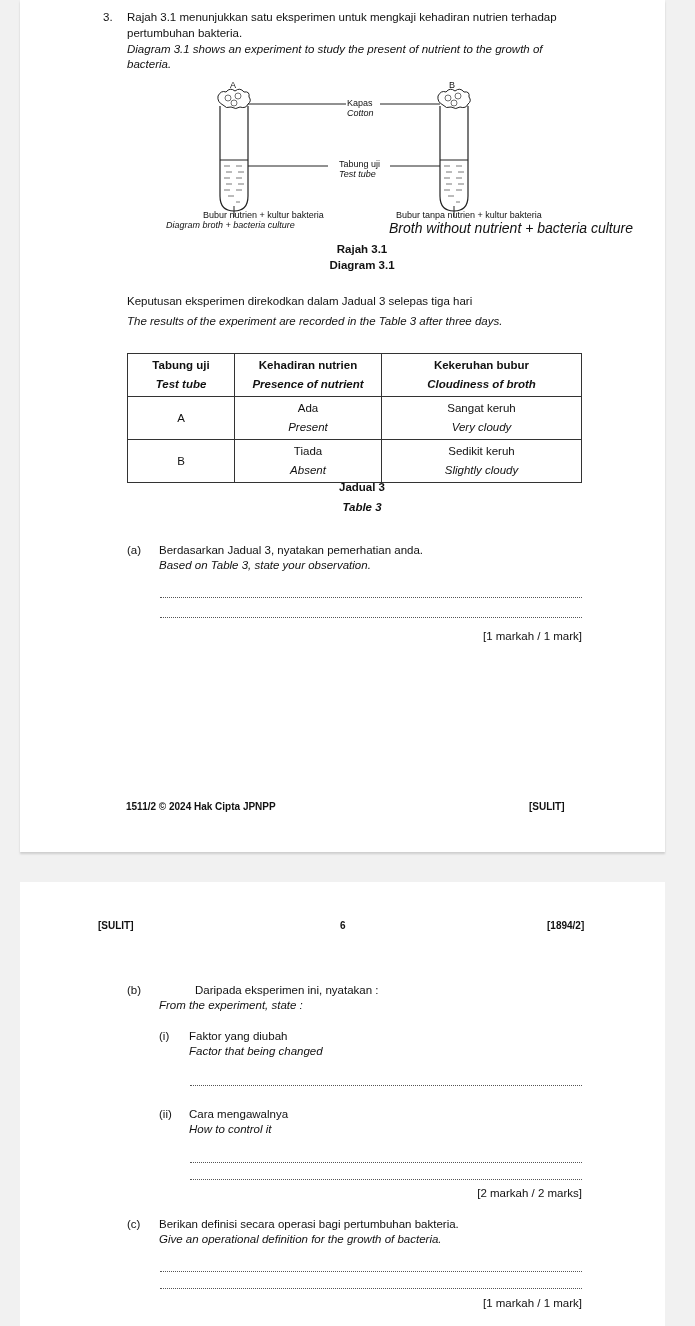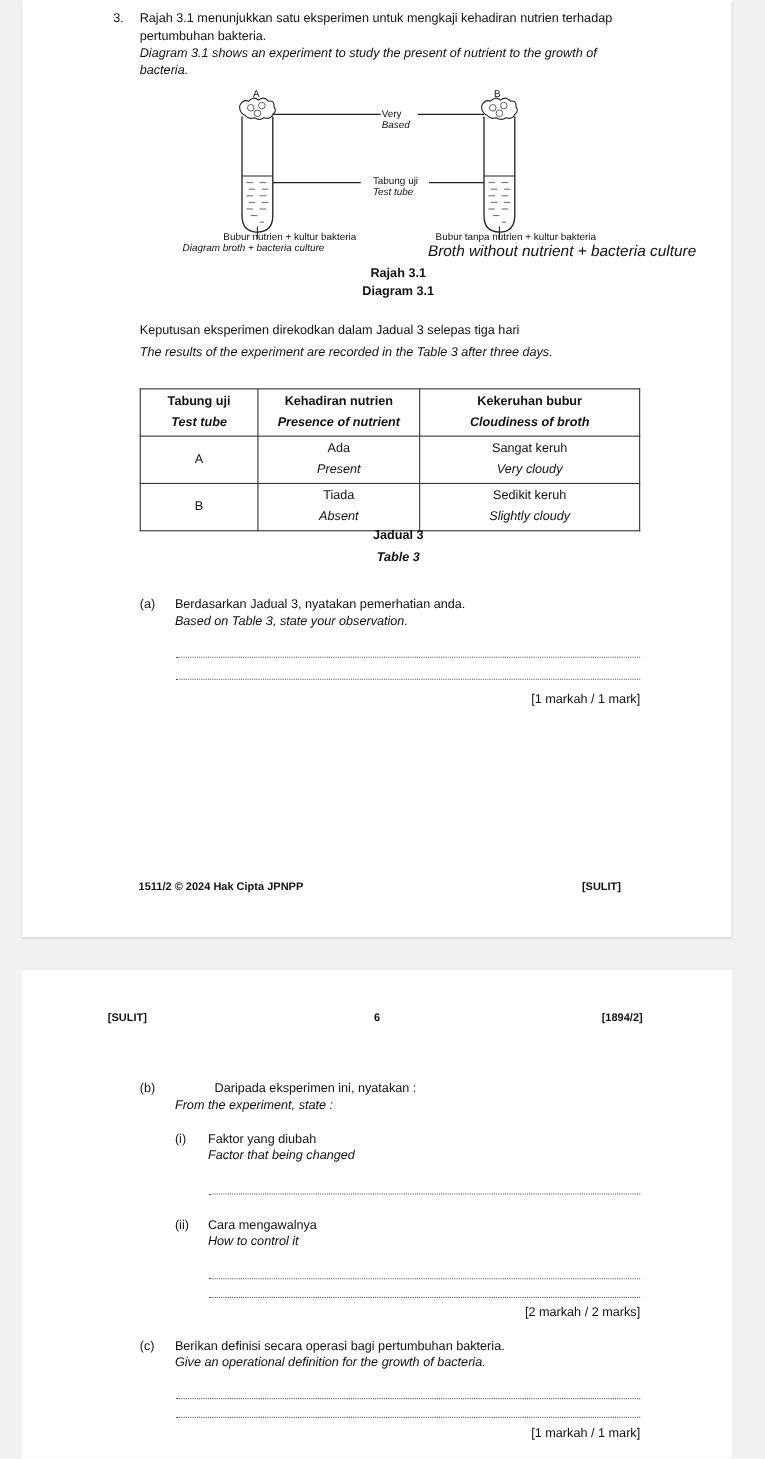--- a/index.html
+++ b/index.html
@@ -94,22 +94,22 @@
         <line x1="304" y1="130" x2="304" y2="141" stroke="#222" stroke-width="1"></line>
       </g>
 
       <line x1="98" y1="28" x2="196" y2="28" stroke="#222" stroke-width="1"></line>
       <line x1="230" y1="28" x2="290" y2="28" stroke="#222" stroke-width="1"></line>
       <line x1="98" y1="90" x2="178" y2="90" stroke="#222" stroke-width="1"></line>
       <line x1="240" y1="90" x2="290" y2="90" stroke="#222" stroke-width="1"></line>
     </svg>
     <div class="abs" style="left:80px;top:4px;font-size:9px;">A</div>
     <div class="abs" style="left:299px;top:4px;font-size:9px;">B</div>
-    <div class="abs" style="left:197px;top:22px;font-size:9px;">Very</div>
-    <div class="abs i" style="left:197px;top:32px;font-size:9px;">Based</div>
+    <div class="abs" style="left:197px;top:22px;font-size:9px;">Kapas</div>
+    <div class="abs i" style="left:197px;top:32px;font-size:9px;">Cotton</div>
     <div class="abs" style="left:189px;top:83px;font-size:9px;">Tabung uji</div>
     <div class="abs i" style="left:189px;top:93px;font-size:9px;">Test tube</div>
     <div class="abs" style="left:20px;top:134px;font-size:9px;padding-left:33px;">Bubur nutrien + kultur bakteria</div>
     <div class="abs i" style="left:16px;top:144px;font-size:9px;">Diagram broth + bacteria culture</div>
     <div class="abs" style="left:246px;top:134px;font-size:9px;">Bubur tanpa nutrien + kultur bakteria</div>
     <div class="abs i" style="left:239px;top:144px;font-size:14px;">Broth without nutrient + bacteria culture</div>
   </div>
 
   <div class="abs t b center" style="left:0;width:684px;top:242px;">Rajah 3.1</div>
   <div class="abs t b center" style="left:0;width:684px;top:258px;">Diagram 3.1</div>

